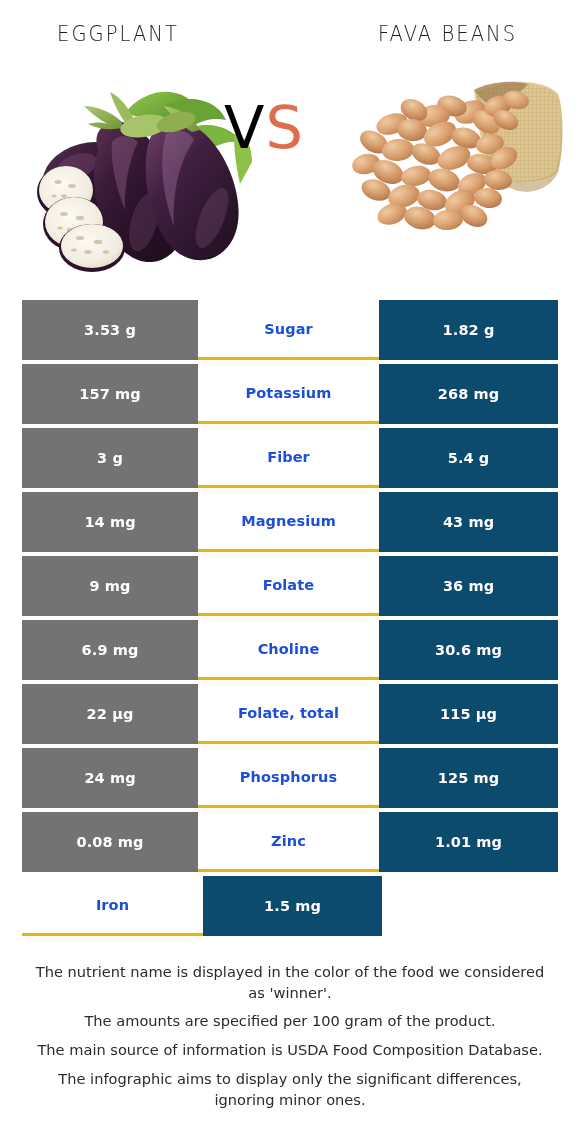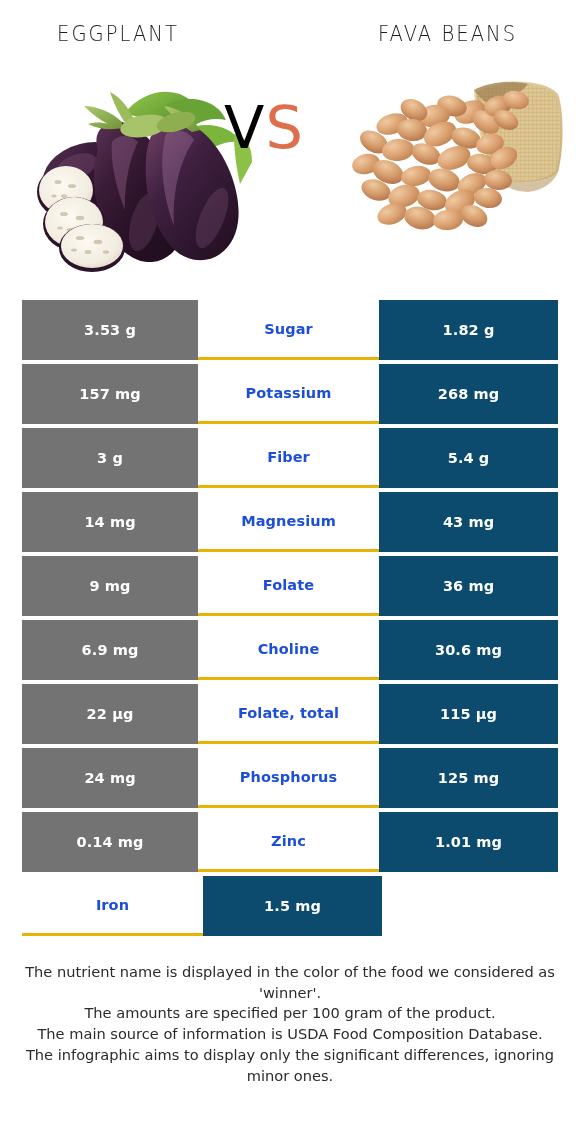--- a/index.html
+++ b/index.html
@@ -105,21 +105,21 @@
   
   .notes {
     margin-top: 26px;
     padding: 0 22px;
     text-align: center;
     color: #2b2b2b;
     font-size: 14.6px;
     line-height: 1.42;
     font-family: "DejaVu Sans", sans-serif;
   }
-  .notes p { margin: 0; }
+  .notes p { margin: 8px; }
 </style>
 </head>
 <body>
 
 <div class="titles">
   <div class="food-title left">Eggplant</div>
   <div class="food-title right">Fava Beans</div>
 </div>
 
 <div class="hero">
@@ -336,21 +336,21 @@
     <div class="cell cell-right">115 µg</div>
   </div>
 
   <div class="row">
     <div class="cell cell-left">24 mg</div>
     <div class="cell cell-mid">Phosphorus</div>
     <div class="cell cell-right">125 mg</div>
   </div>
 
   <div class="row">
-    <div class="cell cell-left">0.14 mg</div>
+    <div class="cell cell-left">0.08 mg</div>
     <div class="cell cell-mid">Zinc</div>
     <div class="cell cell-right">1.01 mg</div>
   </div>
 
   <div class="row">
     <div class="cell cell-mid">Iron</div>
     <div class="cell cell-right">1.5 mg</div>
   </div>
 
 </div>

